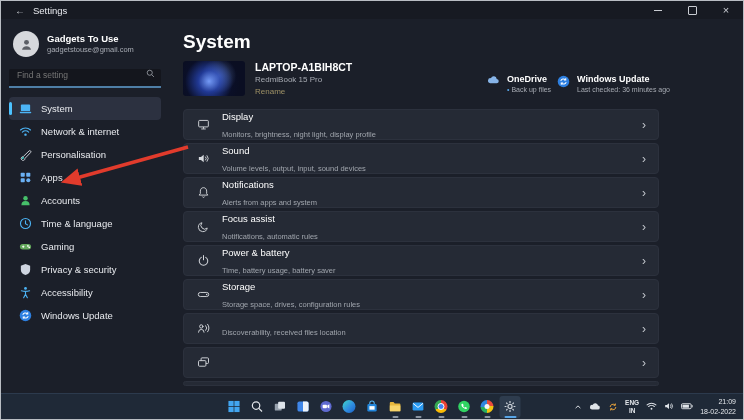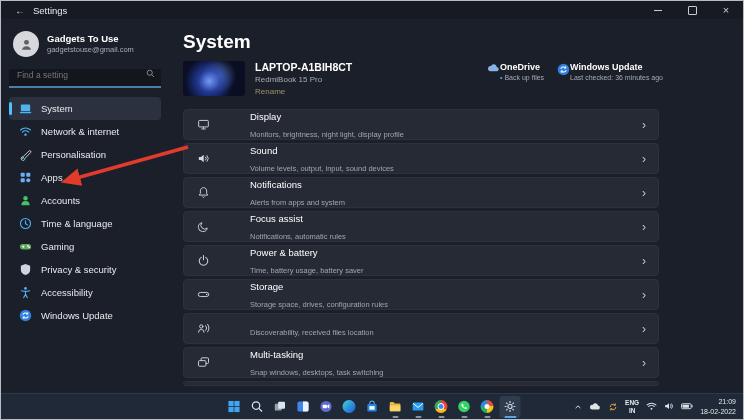--- a/index.html
+++ b/index.html
@@ -37,29 +37,29 @@
   .main{flex:1;padding:10px 0 0 14px;position:relative;}
   .h1{font-size:19px;font-weight:bold;margin:2px 0 9px;line-height:21px;}
   .devrow{display:flex;margin-bottom:12px;position:relative;height:36px;}
   .thumb{width:62px;height:35px;border-radius:3px;flex:none;
     background:radial-gradient(circle at 42% 58%,rgba(120,160,255,.95) 0,rgba(45,80,210,.65) 26%,rgba(12,20,70,.15) 58%,transparent 75%),
                radial-gradient(circle at 58% 42%,rgba(150,190,255,.5) 0,transparent 42%),#0a0e22;}
   .devinfo{margin-left:10px;}
   .devname{font-size:10.5px;font-weight:bold;}
   .devmodel{font-size:8px;color:#a7abb3;margin-top:2px;}
   .rename{font-size:8px;color:#9e9165;margin-top:3px;cursor:pointer;}
-  .hdrblock{position:absolute;top:1px;display:flex;align-items:flex-start;}
+  .hdrblock{position:absolute;top:13px;display:flex;gap:7px;align-items:flex-start;}
   .odblock{left:304px;} .wublock{left:374px;}
   .hb-title{font-size:9px;font-weight:bold;}
   .hb-sub{font-size:7px;color:#a7abb3;margin-top:2px;}
   .hb-sub .dot{color:#58a6e8;}
   .hbicon{margin-top:1px;display:flex;}
   .cards{width:476px;}
   .card{height:31px;background:#252a35;border:1px solid #2c313d;border-radius:4px;margin-bottom:3px;
-    display:flex;align-items:center;cursor:pointer;box-sizing:border-box;gap:28px;}
+    display:flex;align-items:center;cursor:pointer;box-sizing:border-box;}
   .card.partial{height:5px;margin:0;overflow:hidden;}
   .cicon{width:38px;display:flex;justify-content:center;flex:none;}
   .ctitle{font-size:9.5px;}
   .csub{font-size:7.5px;color:#a0a5ad;margin-top:8px;}
   .chev{margin-left:auto;padding-right:12px;color:#c2c6cc;font-size:12px;line-height:1;}
   
   .arrow-svg{position:absolute;left:0;top:0;pointer-events:none;z-index:60;}
   
   .taskbar{position:absolute;left:0;bottom:0;width:100%;height:26px;background:#1f2937;
     border-top:1px solid #2c3a4d;box-sizing:border-box;z-index:40;}
@@ -359,24 +359,20 @@
           <span class="chev">›</span>
         </div>
 
         <div class="card">
           <span class="cicon">
               <svg viewBox="0 0 14 14" width="13">
                 <rect x="4.4" y="2" width="8" height="6" rx="1" stroke="#d6d9de" stroke-width="1" fill="none"></rect>
                 <rect x="1.6" y="5" width="8" height="6" rx="1" stroke="#d6d9de" stroke-width="1" fill="#252a35"></rect>
               </svg>
             </span>
-          <span>
-              <div class="ctitle">Multi-tasking</div>
-              <div class="csub">Snap windows, desktops, task switching</div>
-            </span>
           <span class="chev">›</span>
         </div>
 
         <div class="card partial"></div>
       </div>
     </div>
   </div>
 
   <svg class="arrow-svg" width="744" height="420" viewBox="0 0 744 420">
     <defs>

